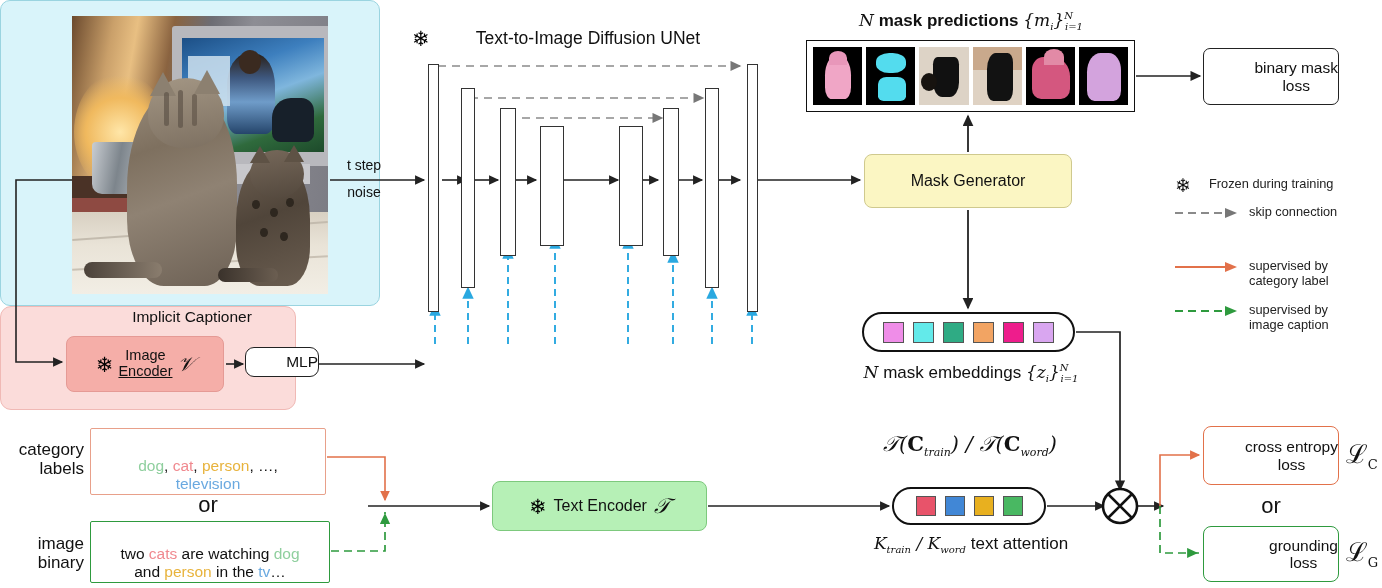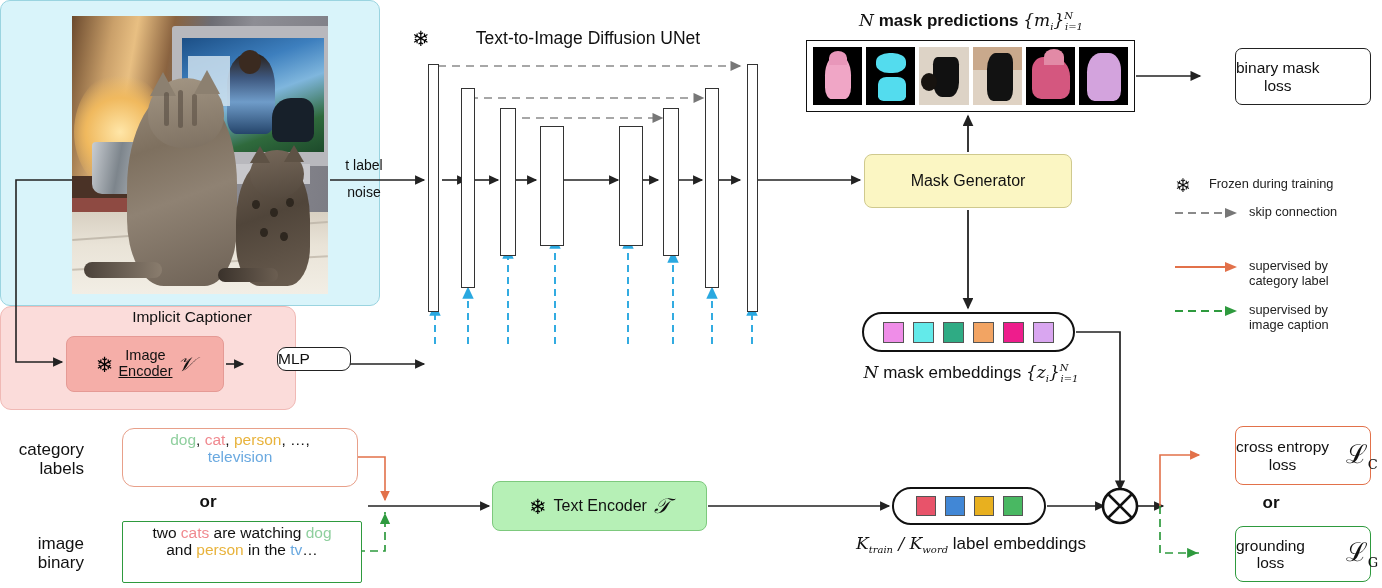--- a/index.html
+++ b/index.html
@@ -11,26 +11,25 @@
     color:#111;
     position:relative;
     overflow:hidden;
   }
   #stage { position:absolute; left:0; top:0; width:1382px; height:588px; }
   .abs { position:absolute; }
 
   
   .box {
     position:absolute;
-    display:flex; align-items:center; justify-content:flex-start;
+    display:flex; align-items:center; justify-content:flex-end;
     text-align:center;
     border:1.6px solid #222;
     background:#fff;
     line-height:1.12;
-    margin-left:32px;
   }
   .rounded { border-radius:9px; }
 
   
   #unet-panel {
     left:398px; top:16px; width:380px; height:306px;
     background:#d9f4fa; border:1.3px solid #9ad4e0; border-radius:10px;
   }
   #unet-title {
     position:absolute; left:398px; top:28px; width:380px;
@@ -49,21 +48,21 @@
     position:absolute; left:44px; top:308px; width:296px;
     text-align:center; font-size:15.5px;
   }
   #image-encoder {
     left:66px; top:336px; width:158px; height:56px;
     background:#f5aea8; border:1.2px solid #e59a95; border-radius:8px;
     display:flex; align-items:center; justify-content:center; gap:5px;
     font-size:14.5px;
   }
   #mlp-box {
-    left:245px; top:347px; width:74px; height:24px;
+    left:245px; top:347px; width:74px; height:30px;
     font-size:15.5px;
   }
 
   
   #implicit-text-emb {
     left:425px; top:344px; width:332px; height:36px;
     font-size:17px;
   }
   #mask-generator {
     left:864px; top:154px; width:208px; height:54px;
@@ -102,35 +101,35 @@
     position:absolute; display:flex; align-items:center; justify-content:center;
     gap:12px; border:2px solid #111; border-radius:26px; background:#fff;
   }
   #mask-emb-pill { left:862px; top:312px; width:213px; height:40px; gap:9px; }
   #text-emb-pill { left:892px; top:487px; width:154px; height:38px; gap:9px; }
   .sq { width:21px; height:21px; border:1px solid #555; }
   .sq.small { width:20px; height:20px; }
 
   
   #category-box {
-    left:90px; top:428px; width:236px; height:59px;
-    border:1.5px solid #e8a08a; background:#fff; border-radius:12px;
+    left:90px; top:428px; width:236px; height:67px;
+    border:1.5px solid #e8a08a; background:#fff; border-radius:2px;
     flex-direction:column; font-size:15.5px; padding:2px 4px;
   }
   #caption-box {
     left:90px; top:521px; width:240px; height:62px;
     border:1.5px solid #2e9a3e; background:#fff; border-radius:2px;
     flex-direction:column; font-size:15.5px; padding:2px 4px;
   }
   .lbl-left { position:absolute; text-align:right; font-size:17px; line-height:1.14; }
 
   
   .txt { position:absolute; font-size:15px; line-height:1.14; }
   .mathit { font-family:"DejaVu Serif", serif; font-style:italic; }
-  .bold-or { font-weight:bold; font-size:17px; }
+  .bold-or { font-weight:normal; font-size:22px; }
 
   
   #legend { position:absolute; left:1175px; top:176px; width:205px; }
   .legend-row { display:flex; align-items:flex-start; gap:8px; margin-bottom:9px; }
   .legend-text { font-size:12.8px; line-height:1.18; color:#222; }
   .legend-line { width:66px; height:14px; position:relative; flex:0 0 66px; margin-top:2px; }
   .legend-snow { font-size:19px; line-height:1; }
 
   
   .w-dog   { color:#8fcf9e; }
@@ -283,21 +282,21 @@
     <div class="abs" style="left:198px;top:192px;width:8px;height:9px;border-radius:50%;background:#2e271f;"></div>
     <div class="abs" style="left:214px;top:182px;width:8px;height:9px;border-radius:50%;background:#2e271f;"></div>
     <div class="abs" style="left:188px;top:212px;width:8px;height:9px;border-radius:50%;background:#2e271f;"></div>
     <div class="abs" style="left:208px;top:216px;width:8px;height:9px;border-radius:50%;background:#2e271f;"></div>
 
     <div class="abs" style="left:146px;top:252px;width:60px;height:14px;border-radius:9px;
       background:linear-gradient(90deg,#3a322b,#6b5e51);"></div>
   </div>
 
   <div class="txt" style="left:328px; top:158px; width:72px; text-align:center; font-size:14px;">
-    <div>t label</div>
+    <div>t step</div>
     <div style="margin-top:11px;">noise</div>
   </div>
 
   <div id="unet-panel"></div>
   <div class="snow abs" style="left:412px; top:28px;">❄</div>
   <div id="unet-title">Text-to-Image Diffusion UNet</div>
 
   <div class="unet-bar" style="left:428px; top:64px; width:11px; height:248px;"></div>
   <div class="unet-bar" style="left:461px; top:88px; width:14px; height:200px;"></div>
   <div class="unet-bar" style="left:500px; top:108px; width:16px; height:148px;"></div>
@@ -406,29 +405,32 @@
       <span class="w-black">and </span><span class="w-person">person</span><span class="w-black"> in the </span><span class="w-tv">tv</span><span class="w-black">…</span>
     </div>
   </div>
 
   <div id="text-encoder" class="abs">
     <span class="snow">❄</span>
     <span>Text Encoder</span>
     <span class="mathit" style="font-size:21px;">𝒯</span>
   </div>
 
+  <div class="txt mathit" style="left:848px; top:432px; width:244px; text-align:center; font-size:21px; font-family:'DejaVu Serif',serif;">
+    𝒯(<b style="font-family:'DejaVu Serif',serif;font-style:normal;">C</b><sub style="font-size:11px;">train</sub>) / 𝒯(<b style="font-family:'DejaVu Serif',serif;font-style:normal;">C</b><sub style="font-size:11px;">word</sub>)
+  </div>
   <div id="text-emb-pill" class="pill">
     <div class="sq small" style="background:#e8536a;"></div>
     <div class="sq small" style="background:#4187d6;"></div>
     <div class="sq small" style="background:#e8b01f;"></div>
     <div class="sq small" style="background:#49b862;"></div>
   </div>
   <div class="txt" style="left:838px; top:534px; width:266px; text-align:center; font-size:17px;">
     <span class="mathit" style="font-family:'DejaVu Serif',serif;">K<sub style="font-size:10px;">train</sub> / K<sub style="font-size:10px;">word</sub></span>
-    <span>label embeddings</span>
+    <span>text attention</span>
   </div>
 
   <div id="cross-entropy-loss" class="box">
     <span>
       <span style="display:block;">cross entropy</span>
       <span style="display:block;">loss</span>
     </span>
   </div>
   <div class="txt" style="left:1346px; top:440px; font-size:26px; font-family:'DejaVu Serif',serif;">
     <span>ℒ</span><sub style="font-size:13px;">C</sub>

